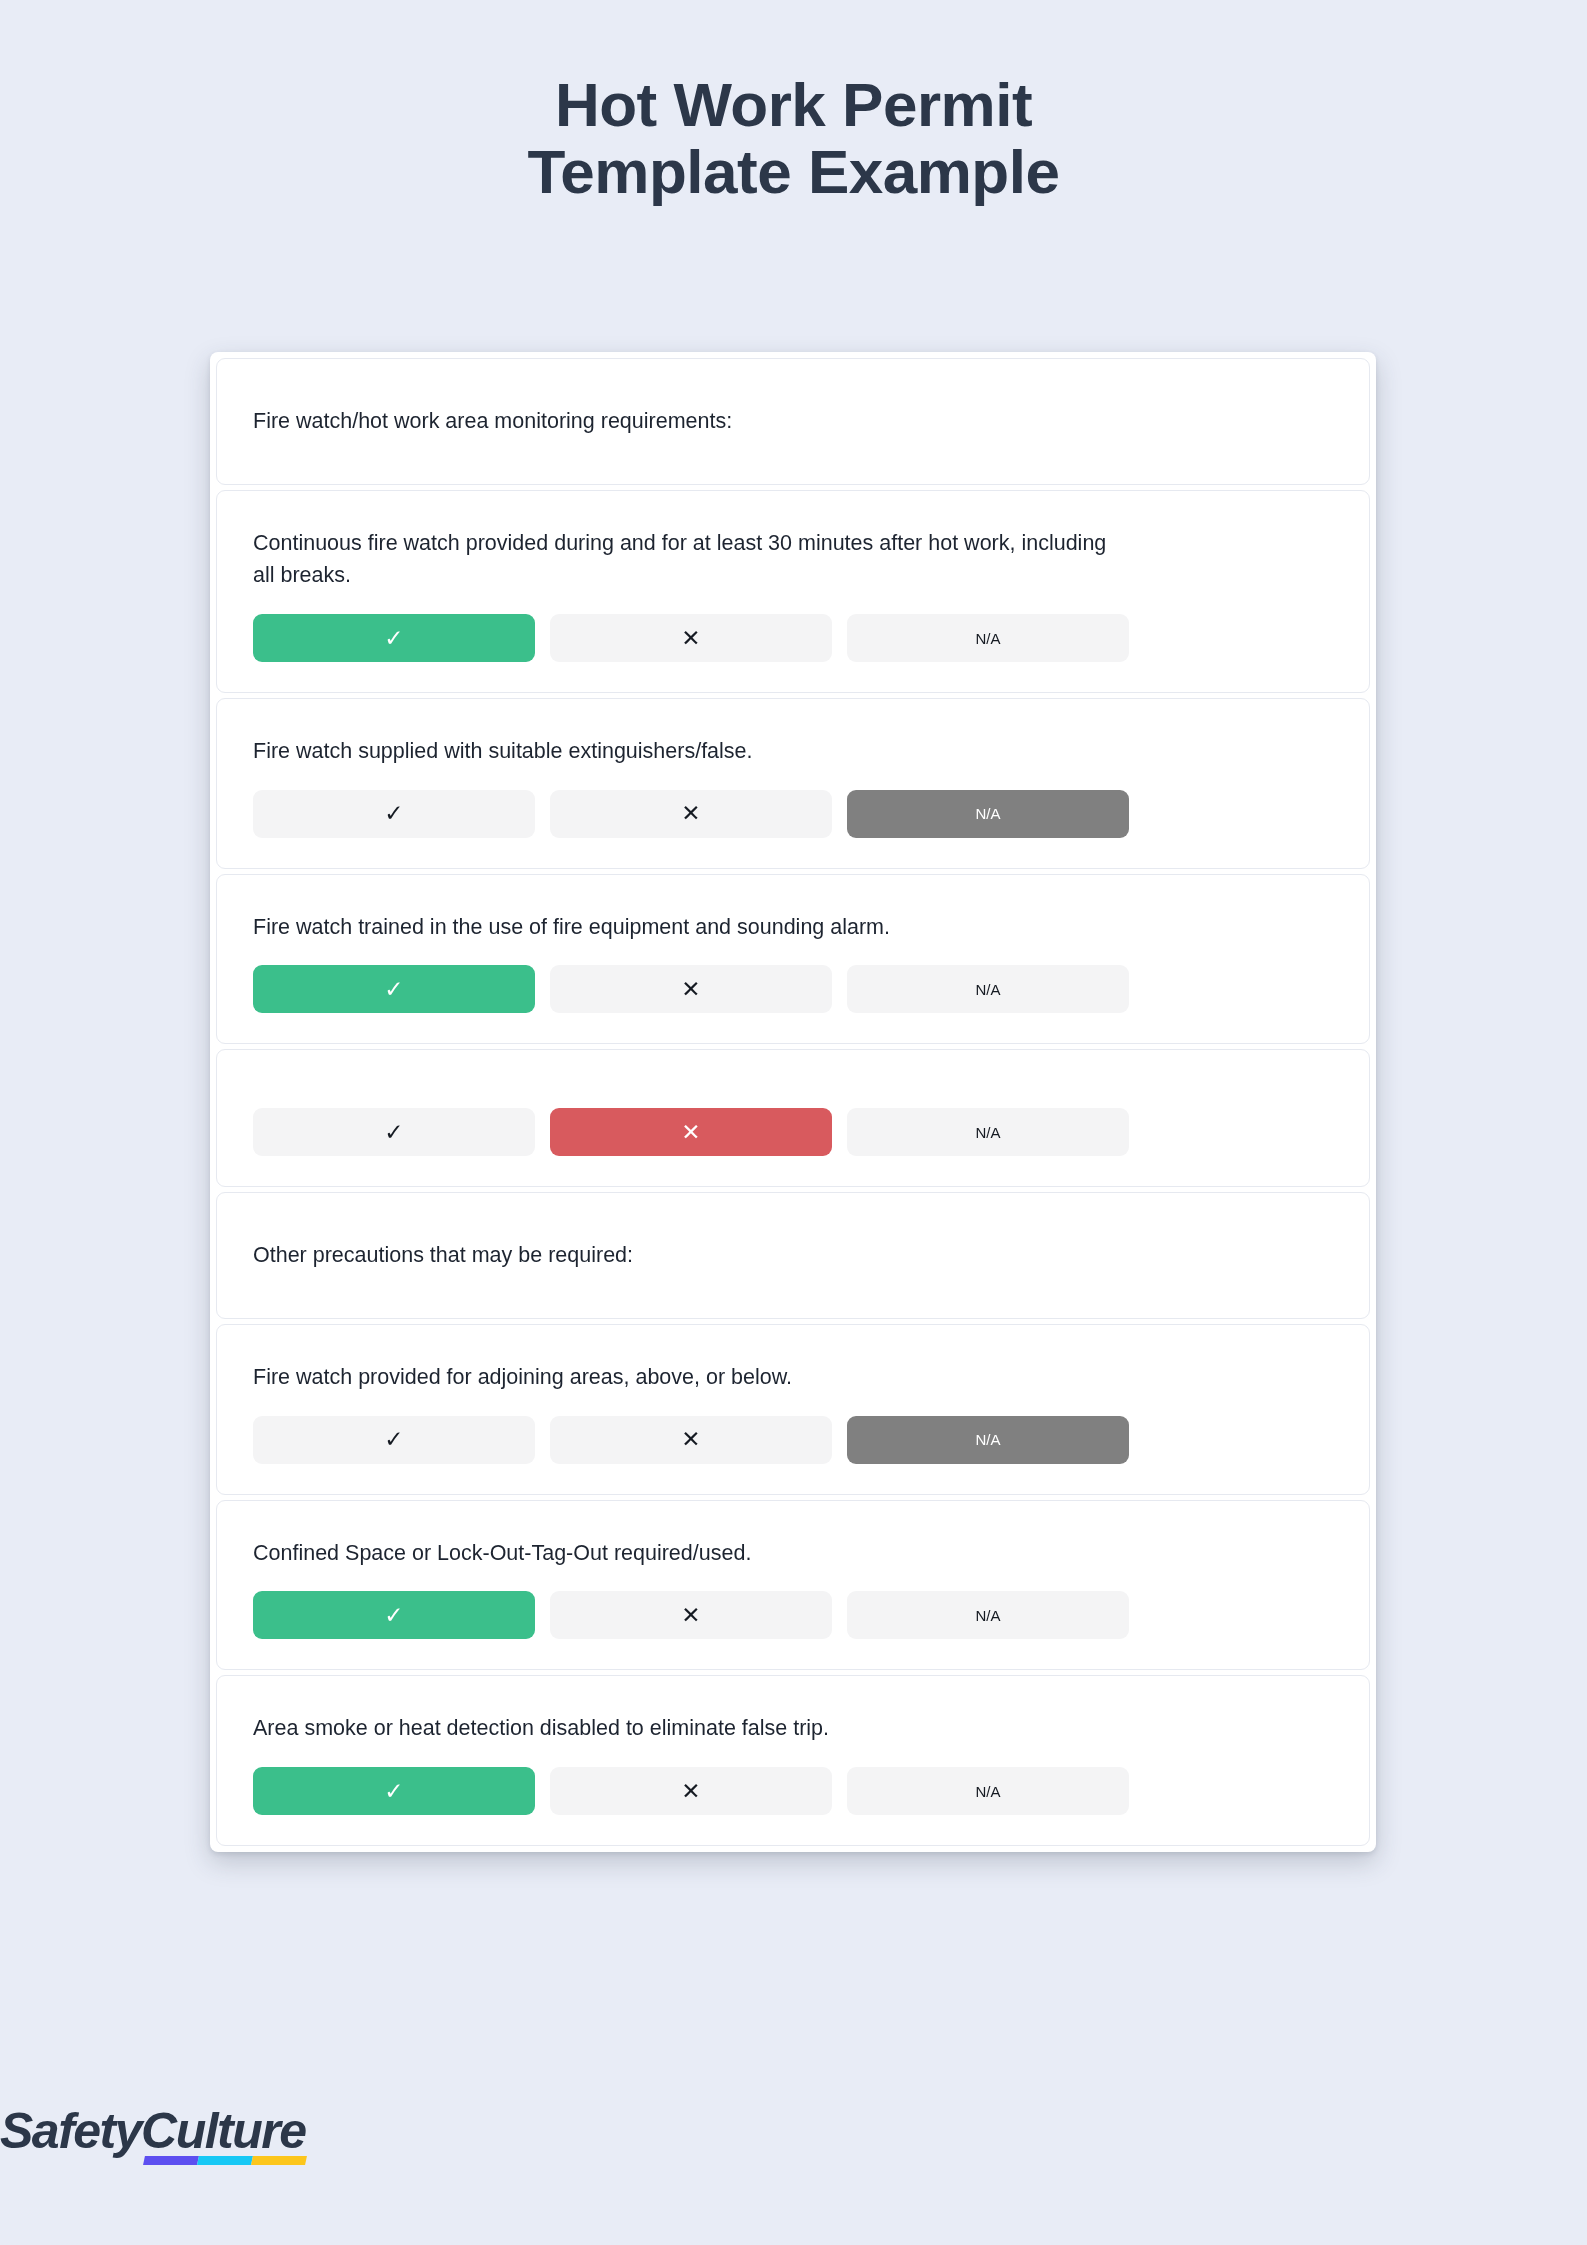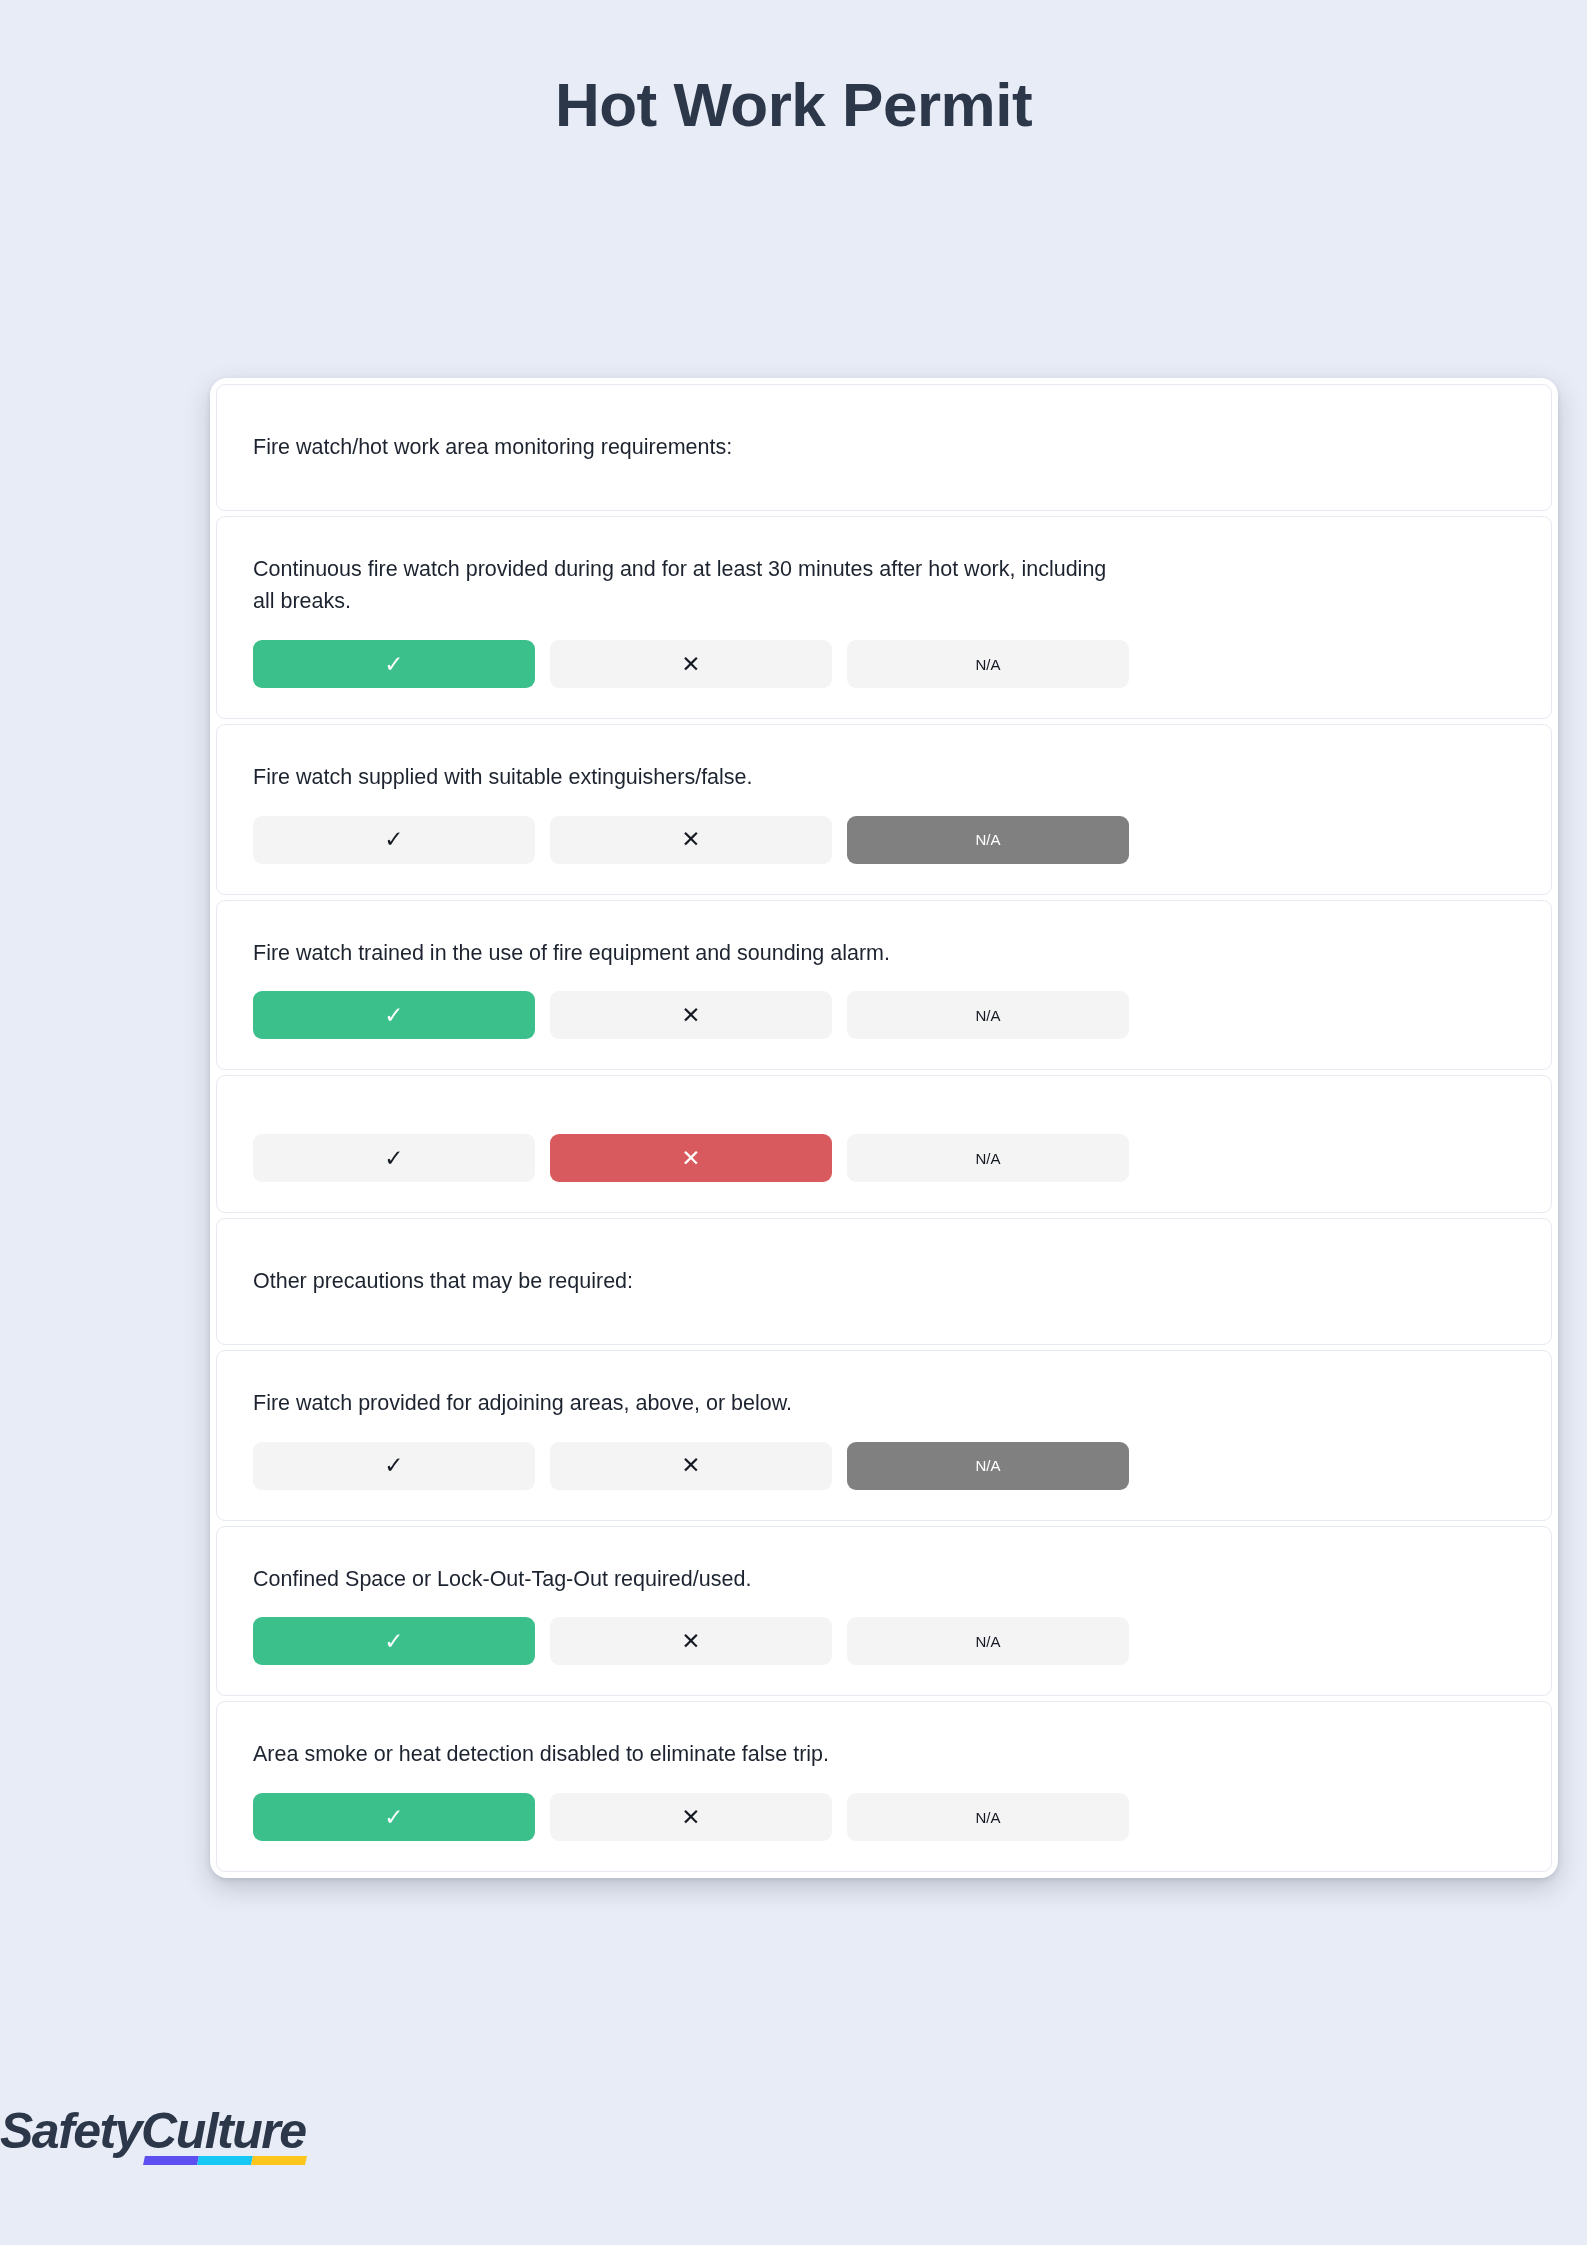--- a/index.html
+++ b/index.html
@@ -35,28 +35,27 @@
     line-height: 1.08;
     display: block;
     text-align: center;
   }
 
   
   .sheet {
     position: absolute;
     left: 210px;
     top: 352px;
-    width: 1348px;
+    width: 1166px;
     background: #ffffff;
-    border-radius: 17px;
+    border-radius: 8px;
     box-shadow: 0 10px 26px rgba(44, 55, 73, 0.22),
                 0 2px 5px rgba(44, 55, 73, 0.12);
     padding: 6px;
     box-sizing: border-box;
-    margin-top: 26px;
   }
 
   
   .card {
     background: #ffffff;
     border: 1px solid #e6e9f0;
     border-radius: 9px;
     box-sizing: border-box;
     padding: 36px 36px 30px 36px;
     margin-bottom: 5px;
@@ -155,20 +154,21 @@
   .logo-bar .seg-cyan   { background: #17c8f5; }
   .logo-bar .seg-yellow { background: #fcc61c; }
 </style>
 </head>
 <body>
 
 <div class="page">
 
   <div class="title-block">
     <span class="title-line">Hot Work Permit</span>
+    <span class="title-line">Template Example</span>
   </div>
 
   <div class="sheet" id="sheet">
       <div class="card header-card">
         <p class="card-text">Fire watch/hot work area monitoring requirements:</p>
       </div>
       <div class="card">
         <p class="card-text">Continuous fire watch provided during and for at least 30 minutes after hot work, including all breaks.</p>
         <div class="options">
           <div class="opt state-yes" aria-pressed="true">

